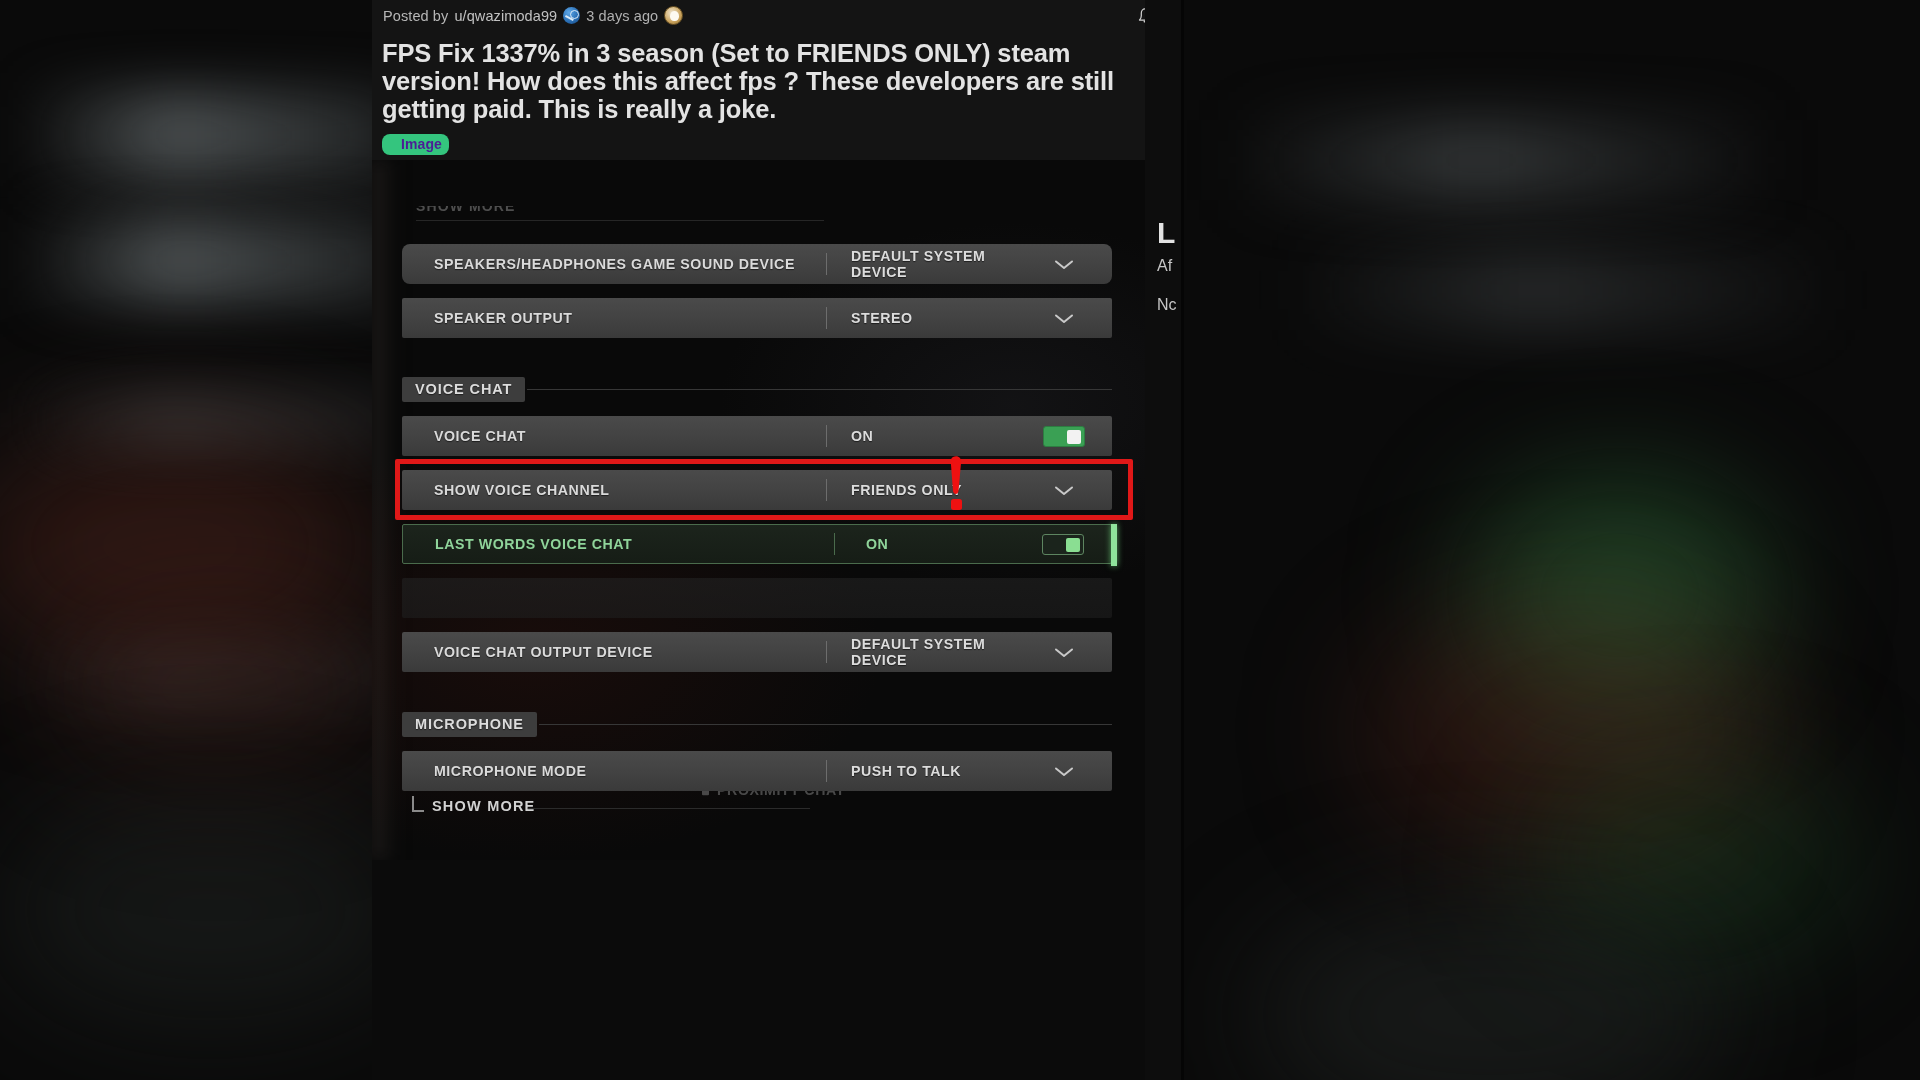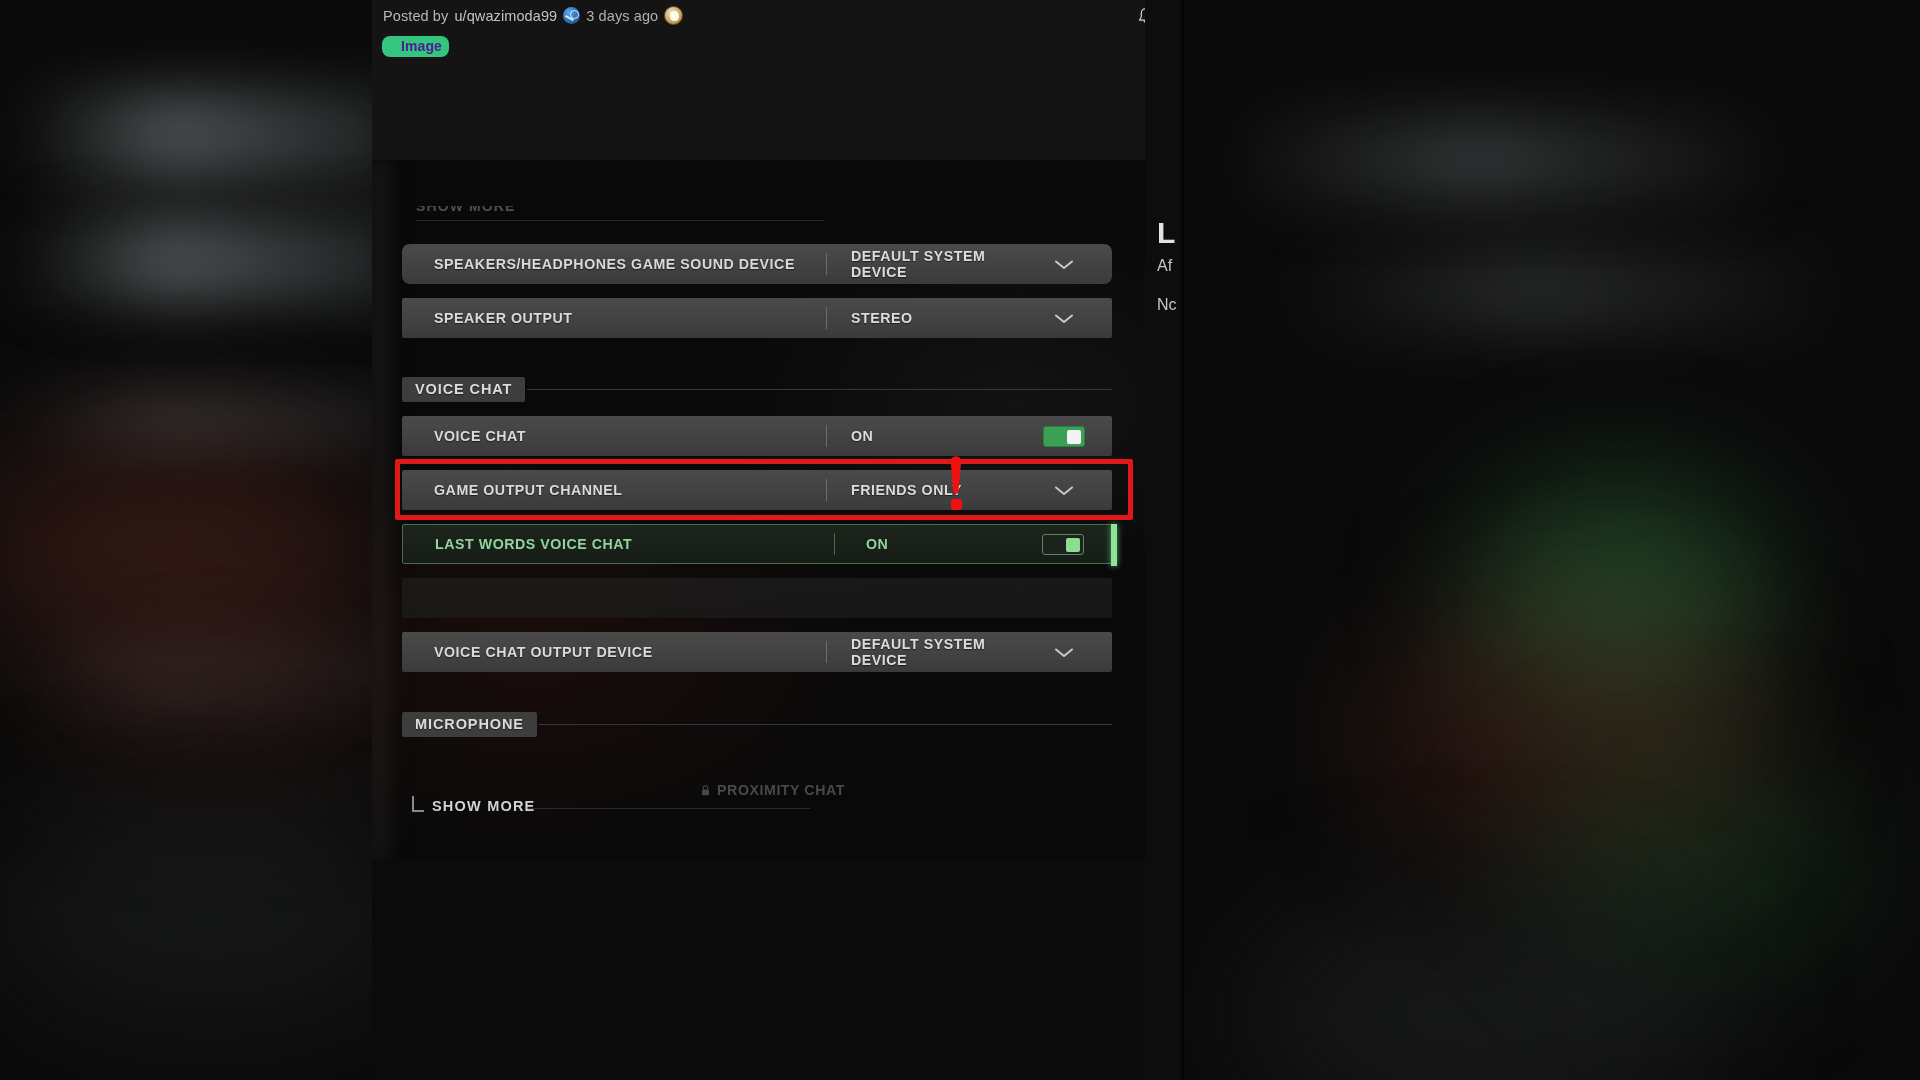--- a/index.html
+++ b/index.html
@@ -316,20 +316,21 @@
 
   <div id="post-header">
     <div id="meta-row">
       <span>Posted by</span>
       <span class="author">u/qwazimoda99</span>
       <span class="steam-badge"></span>
       <span class="time">3 days ago</span>
       <span class="award-badge"></span>
     </div>
 
+    <div id="post-title">FPS Fix 1337% in 3 season (Set to FRIENDS ONLY) steam version! How does this affect fps ? These developers are still getting paid. This is really a joke.</div>
 
     <span id="post-flair">Image</span>
 
     <div id="bell-icon">
       <svg viewBox="0 0 26 26" width="26" height="26">
         <path d="M7.5 18 h11 c-1.4 -1.2 -1.8 -2.4 -1.8 -4.2 v-2.6 c0 -2.4 -1.6 -4.3 -3.7 -4.3 s-3.7 1.9 -3.7 4.3 v2.6 c0 1.8 -0.4 3 -1.8 4.2 z" fill="none" stroke="#cfcfcf" stroke-width="1.25" stroke-linejoin="round"></path>
         <rect x="11.6" y="18.8" width="2.8" height="1.6" rx=".6" fill="#cfcfcf"></rect>
       </svg>
     </div>
   </div>
@@ -376,21 +377,21 @@
         <div class="rdiv"></div>
         <div class="rvalue">ON</div>
         <div class="rctl">
           <span class="tgl on">
               <span class="knob"></span>
             </span>
         </div>
       </div>
 
       <div class="srow" style="top:310px;">
-        <div class="rlabel">GAME OUTPUT CHANNEL</div>
+        <div class="rlabel">SHOW VOICE CHANNEL</div>
         <div class="rdiv"></div>
         <div class="rvalue">FRIENDS ONLY</div>
         <div class="rctl">
           <svg class="chev" viewBox="0 0 22 13">
               <polyline points="3,3.5 11,10 19,3.5" fill="none" stroke="#c9c9c9" stroke-width="2" stroke-linecap="round" stroke-linejoin="round"></polyline>
             </svg>
         </div>
       </div>
 
       <div class="srow greenrow" style="top:364px;">
@@ -431,20 +432,30 @@
               <polyline points="3,3.5 11,10 19,3.5" fill="none" stroke="#c9c9c9" stroke-width="2" stroke-linecap="round" stroke-linejoin="round"></polyline>
             </svg>
         </div>
       </div>
 
       <div class="sect" style="top:552px;">
         <span class="chip">MICROPHONE</span>
         <span class="rule"></span>
       </div>
 
+      <div class="srow" style="top:591px;">
+        <div class="rlabel">MICROPHONE MODE</div>
+        <div class="rdiv"></div>
+        <div class="rvalue">PUSH TO TALK</div>
+        <div class="rctl">
+          <svg class="chev" viewBox="0 0 22 13">
+              <polyline points="3,3.5 11,10 19,3.5" fill="none" stroke="#c9c9c9" stroke-width="2" stroke-linecap="round" stroke-linejoin="round"></polyline>
+            </svg>
+        </div>
+      </div>
 
       <div id="show-more" style="top:636px;">
         <span class="bracket"></span>
         <span class="smtext">SHOW MORE</span>
         <span class="smline"></span>
       </div>
 
     </div>
 
     <div id="game-scroll-track"></div>

